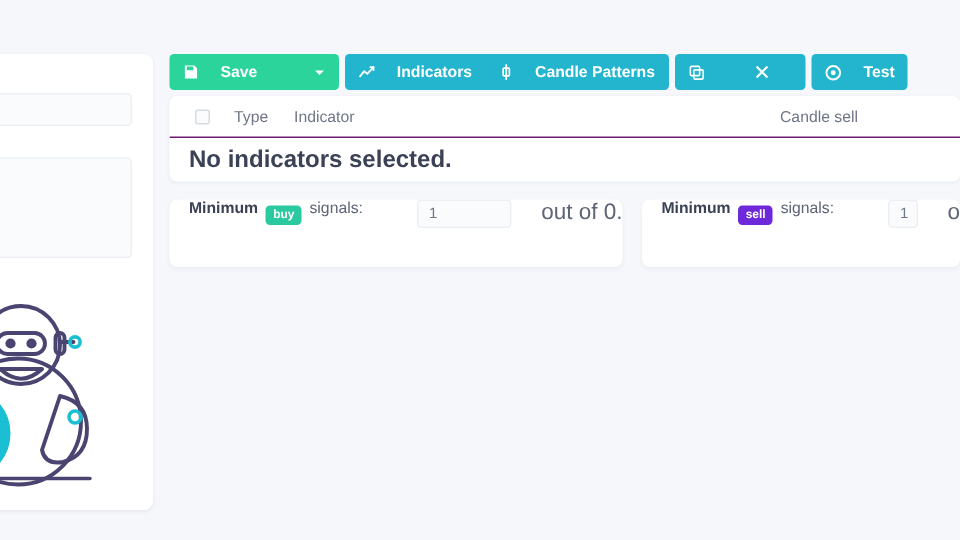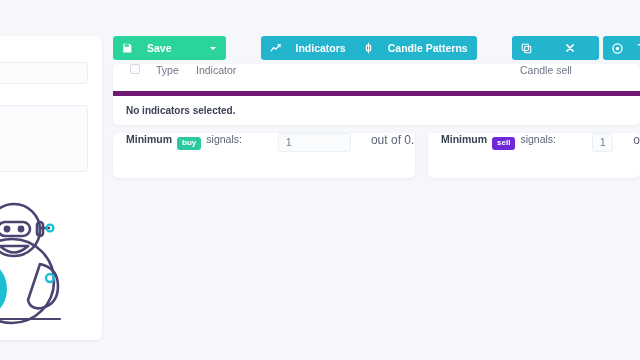--- a/index.html
+++ b/index.html
@@ -83,21 +83,21 @@
     border-radius: 3px;
     color: #ffffff;
     font-size: 10.5px;
     font-weight: 600;
     white-space: nowrap;
     box-sizing: border-box;
     user-select: none;
   }
   .btn.save  { background: #2bd49a; padding-right: 4px; }
   .btn.teal  { background: #23b5ce; }
-  .btn-group { display: flex; gap: 0; margin-left: 31px; }
+  .btn-group { display: flex; gap: 0; }
   .btn-group .btn:first-child { border-top-right-radius: 0; border-bottom-right-radius: 0; }
   .btn-group .btn:last-child  { border-top-left-radius: 0; border-bottom-left-radius: 0; }
   .btn-group .btn:not(:first-child):not(:last-child) { border-radius: 0; }
   .btn-sep { width: 1px; background: rgba(255,255,255,0.22); }
   .caret-wrap {
     display: flex;
     align-items: center;
     padding: 0 6px 0 7px;
   }
   .caret {
@@ -114,42 +114,43 @@
     left: 113px;
     top: 64px;
     width: 527px;
     background: #ffffff;
     border-radius: 5px;
     box-shadow: 0 1px 3px rgba(35,45,75,0.06);
     overflow: hidden;
   }
   #table-header {
     display: flex;
+    align-items: center;
     height: 27px;
-    border-bottom: 5px solid #701a75;
+    border-bottom: 1px solid #701a75;
     font-size: 10.5px;
     color: #6f7687;
   }
   .th-check { width: 43px; display: flex; justify-content: center; }
   .chk {
     width: 10px; height: 10px;
     border: 1px solid #d6dae2;
     border-radius: 2px;
     background: #fbfcfd;
     box-sizing: border-box;
   }
   .th-type { width: 40px; }
   .th-indicator { flex: 1; }
   .th-candle { width: 120px; }
   #empty-row {
     height: 29px;
     display: flex;
     align-items: center;
     padding-left: 13px;
-    font-size: 10px;
+    font-size: 16px;
     color: #8d93a3;
     gap: 44px;
   }
   #empty-row b { color: #3b4256; font-weight: 700; margin-right: 3px; }
 
   
   .signal-card {
     position: absolute;
     top: 133px;
     height: 45px;
@@ -189,21 +190,21 @@
     box-sizing: border-box;
     display: flex;
     align-items: center;
     padding-left: 7px;
     color: #6f7687;
     font-size: 10px;
   }
   .out-of {
     margin-left: 20px;
     color: #5d6476;
-    font-size: 12px;
+    font-size: 15px;
     white-space: nowrap;
   }
 </style>
 </head>
 <body>
 
 <div id="left-panel">
 
   <div class="field-row text-input"></div>
 

